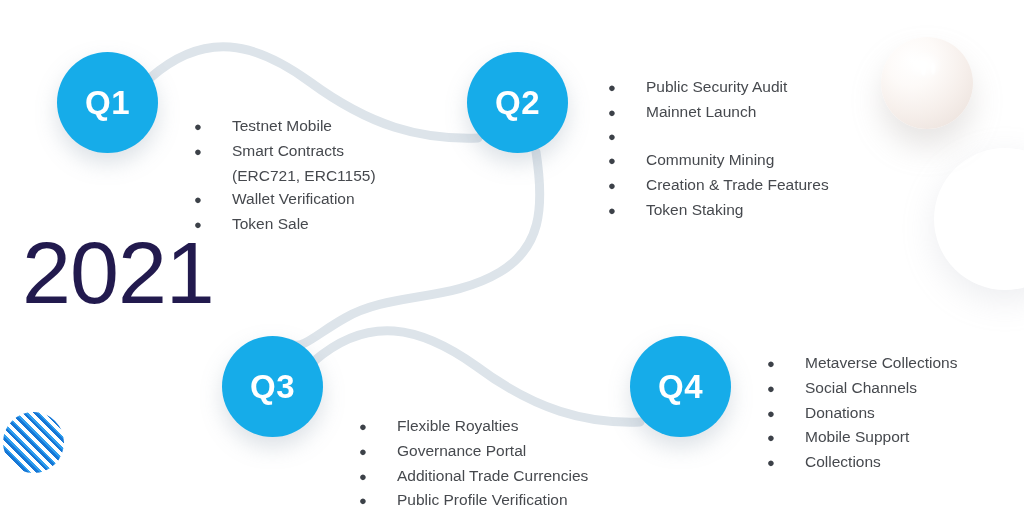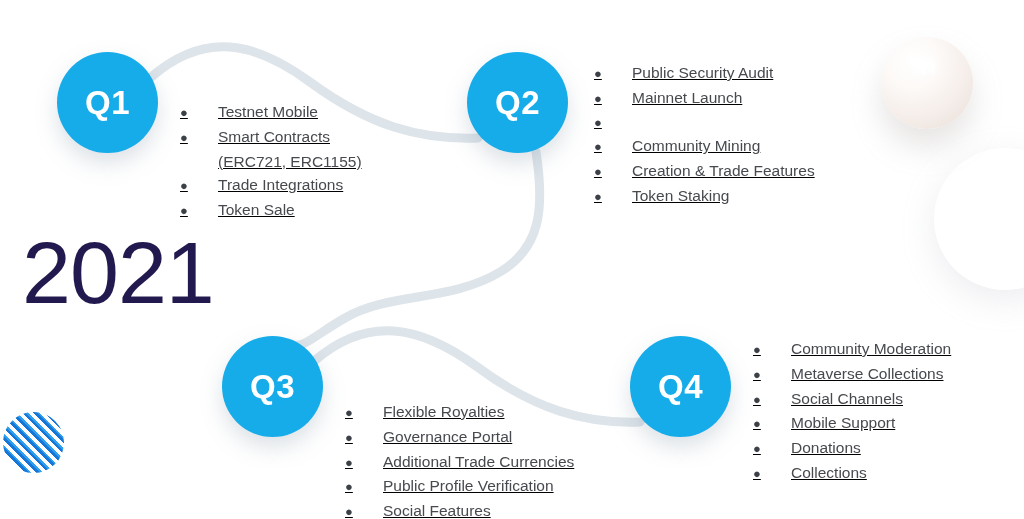--- a/index.html
+++ b/index.html
@@ -141,24 +141,23 @@
     font-family: "Liberation Sans", sans-serif;
   }
   #node-q1 { left: 57px;  top: 52px;  }
   #node-q2 { left: 467px; top: 52px;  }
   #node-q3 { left: 222px; top: 336px; text-align: right; }
   #node-q4 { left: 630px; top: 336px; text-align: right; }
 
   
   .bullet-list {
     position: absolute;
-    margin: 0;
+    margin: 14px;
     padding: 0;
     list-style: none;
-    text-decoration: underline;
   }
   .bullet-item {
     display: flex;
     align-items: baseline;
     font-size: 15.5px;
     color: #46494e;
     line-height: 23.8px;
     white-space: nowrap;
     font-family: "Liberation Sans", sans-serif;
   }
@@ -219,21 +218,21 @@
     <li class="bullet-item">
       <span class="bullet-dot"></span>
       <span class="bullet-text">Smart Contracts</span>
     </li>
     <li class="bullet-item bullet-continuation">
       <span class="bullet-dot"></span>
       <span class="bullet-text">(ERC721, ERC1155)</span>
     </li>
     <li class="bullet-item">
       <span class="bullet-dot"></span>
-      <span class="bullet-text">Trade Integrations</span>
+      <span class="bullet-text">Wallet Verification</span>
     </li>
     <li class="bullet-item">
       <span class="bullet-dot"></span>
       <span class="bullet-text">Token Sale</span>
     </li>
   </ul>
 
   <div class="quarter-node" id="node-q2">
     <span class="quarter-label">Q2</span>
   </div>
@@ -288,37 +287,33 @@
       <span class="bullet-text">Social Features</span>
     </li>
   </ul>
 
   <div class="quarter-node" id="node-q4">
     <span class="quarter-label">Q4</span>
   </div>
   <ul class="bullet-list" id="list-q4">
     <li class="bullet-item">
       <span class="bullet-dot"></span>
-      <span class="bullet-text">Community Moderation</span>
-    </li>
-    <li class="bullet-item">
-      <span class="bullet-dot"></span>
       <span class="bullet-text">Metaverse Collections</span>
     </li>
     <li class="bullet-item">
       <span class="bullet-dot"></span>
       <span class="bullet-text">Social Channels</span>
     </li>
     <li class="bullet-item">
       <span class="bullet-dot"></span>
+      <span class="bullet-text">Donations</span>
+    </li>
+    <li class="bullet-item">
+      <span class="bullet-dot"></span>
       <span class="bullet-text">Mobile Support</span>
     </li>
     <li class="bullet-item">
       <span class="bullet-dot"></span>
-      <span class="bullet-text">Donations</span>
-    </li>
-    <li class="bullet-item">
-      <span class="bullet-dot"></span>
       <span class="bullet-text">Collections</span>
     </li>
   </ul>
 
 </div>
 
 </body></html>

